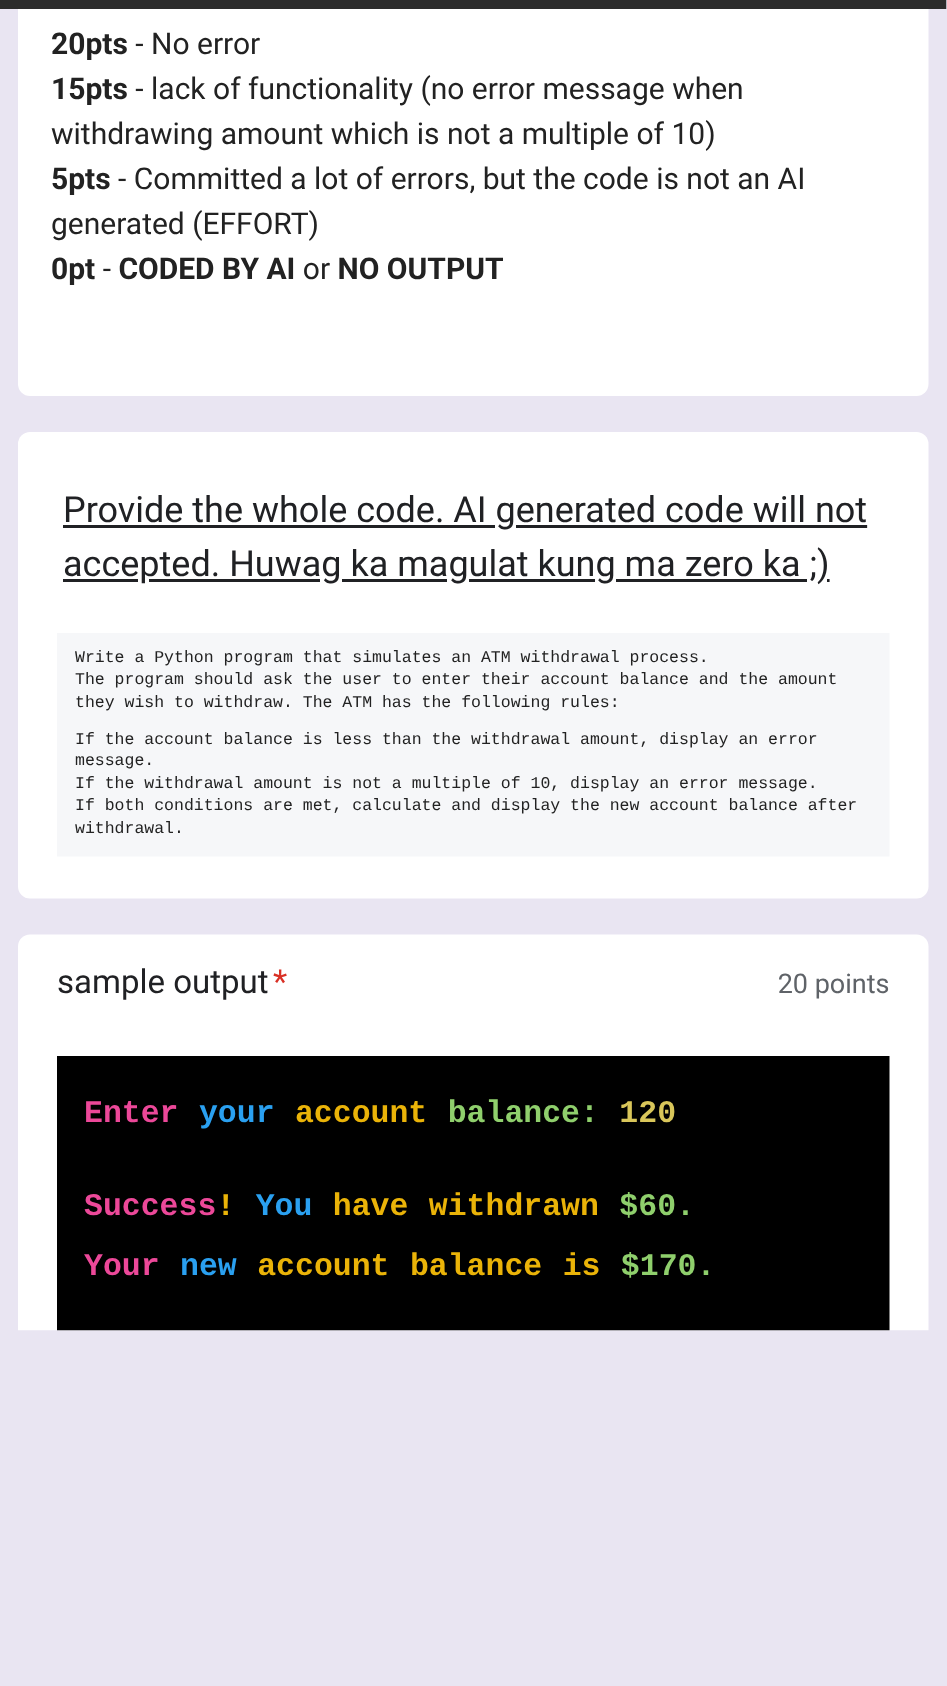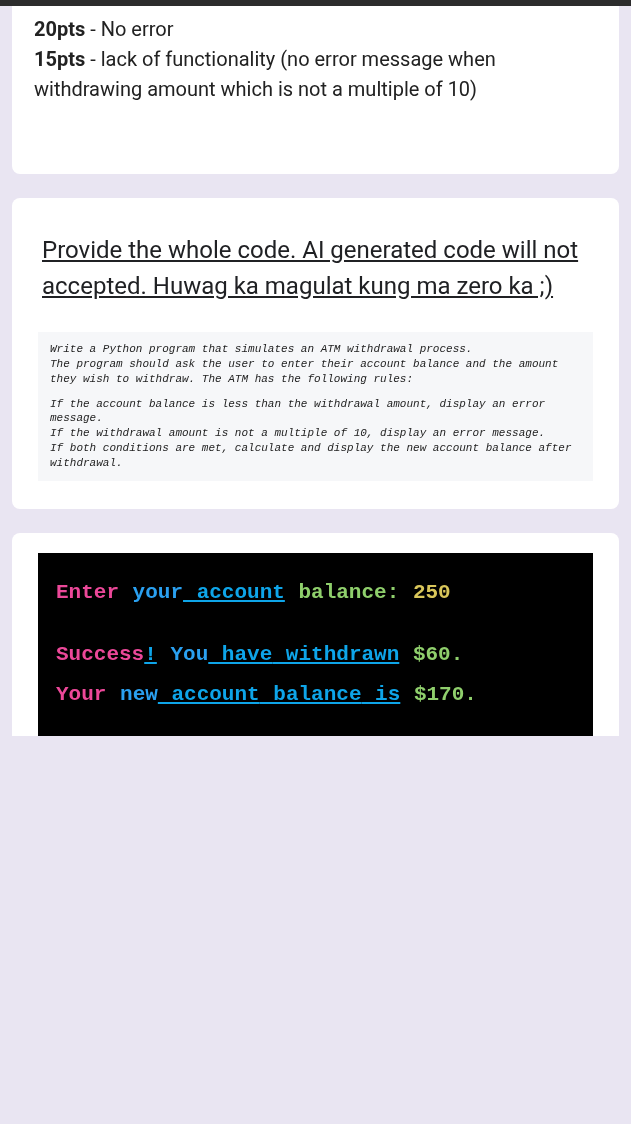--- a/index.html
+++ b/index.html
@@ -22,21 +22,20 @@
   .rubric b, .rubric strong { font-weight: 700; }
   .heading { font-size: 24px; line-height: 1.5; color: #202124; margin: 14px 8px 28px 8px; text-decoration: underline; }
   .problem-box {
     background: #f6f7f9;
     padding: 10px 12px;
     font-family: "Courier New", Courier, monospace;
     font-size: 11px;
     line-height: 1.35;
     color: #222;
     margin: 0 4px 6px 4px;
-    font-style: italic;
   }
   .problem-box p { margin: 0 0 10px 0; }
   .problem-box p:last-child { margin-bottom: 0; }
   .q-row { display: flex; justify-content: space-between; align-items: baseline; margin: 0 4px 36px 4px; }
   .q-title { font-size: 22px; color: #202124; }
   .req { color: #d93025; margin-left: 3px; }
   .q-points { font-size: 18px; color: #5f6368; }
   .terminal {
     background: #000;
     padding: 20px 18px 22px 18px;
@@ -45,52 +44,60 @@
     font-weight: 700;
     color: #fff;
     line-height: 1.9;
     margin: 0 4px;
     word-spacing: 1px;
   }
   .tl { display: block; }
   .gap { display:block; height: 22px; }
   .c-r { color: #ec4899; }  
   .c-b { color: #2aa0f0; }  
-  .c-w { color: #0ea5e9; text-decoration: underline; }
+  .c-w { color: #eab308; }
   .c-g { color: #8fcf6c; }  
   .c-y { color: #d9c65a; }  
 </style>
 </head>
 <body>
 
 <div class="topbar"></div>
 
 <div class="card first">
   <div class="rubric">
     <div><b>20pts</b><span> - </span><span>No error</span></div>
     <div><b>15pts</b><span> - </span><span>lack of functionality (no error message when withdrawing amount which is not a multiple of 10)</span></div>
+    <div><b>5pts</b><span> - </span><span>Committed a lot of errors, but the code is not an AI generated (EFFORT)</span></div>
+    <div><b>0pt</b><span> - </span><b>CODED BY AI</b><span> or </span><b>NO OUTPUT</b></div>
   </div>
 </div>
 
 <div class="card">
   <div class="heading">Provide the whole code. AI generated code will not accepted. Huwag ka magulat kung ma zero ka ;)</div>
   <div class="problem-box">
     <p style="white-space: pre-wrap;">Write a Python program that simulates an ATM withdrawal process.
 The program should ask the user to enter their account balance and the amount they wish to withdraw. The ATM has the following rules:</p>
     <p style="white-space: pre-wrap;">If the account balance is less than the withdrawal amount, display an error message.
 If the withdrawal amount is not a multiple of 10, display an error message.
 If both conditions are met, calculate and display the new account balance after withdrawal.</p>
   </div>
 </div>
 
 <div class="card" style="margin-bottom:0; border-bottom-left-radius:0; border-bottom-right-radius:0; padding-bottom:0;">
+  <div class="q-row">
+    <div class="q-title">
+      <span>sample output</span><span class="req">*</span>
+    </div>
+    <div class="q-points">20 points</div>
+  </div>
 
   <div class="terminal">
     <span class="tl">
-      <span class="c-r">Enter</span><span class="c-b"> your</span><span class="c-w"> account</span><span class="c-g"> balance:</span><span class="c-y"> 250</span>
+      <span class="c-r">Enter</span><span class="c-b"> your</span><span class="c-w"> account</span><span class="c-g"> balance:</span><span class="c-y"> 120</span>
     </span>
     <span class="gap"></span>
     <span class="tl">
       <span class="c-r">Success</span><span class="c-w">!</span><span class="c-b"> You</span><span class="c-w"> have</span><span class="c-w"> withdrawn</span><span class="c-g"> $60.</span>
     </span>
     <span class="tl">
       <span class="c-r">Your</span><span class="c-b"> new</span><span class="c-w"> account</span><span class="c-w"> balance</span><span class="c-w"> is</span><span class="c-g"> $170.</span>
     </span>
   </div>
 </div>

